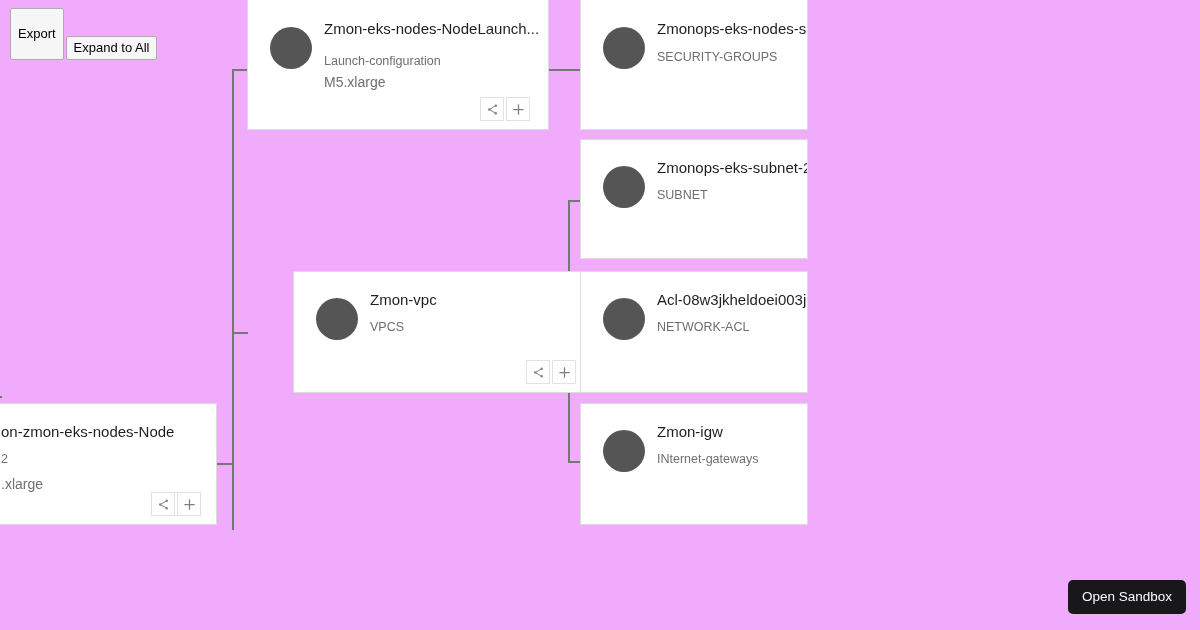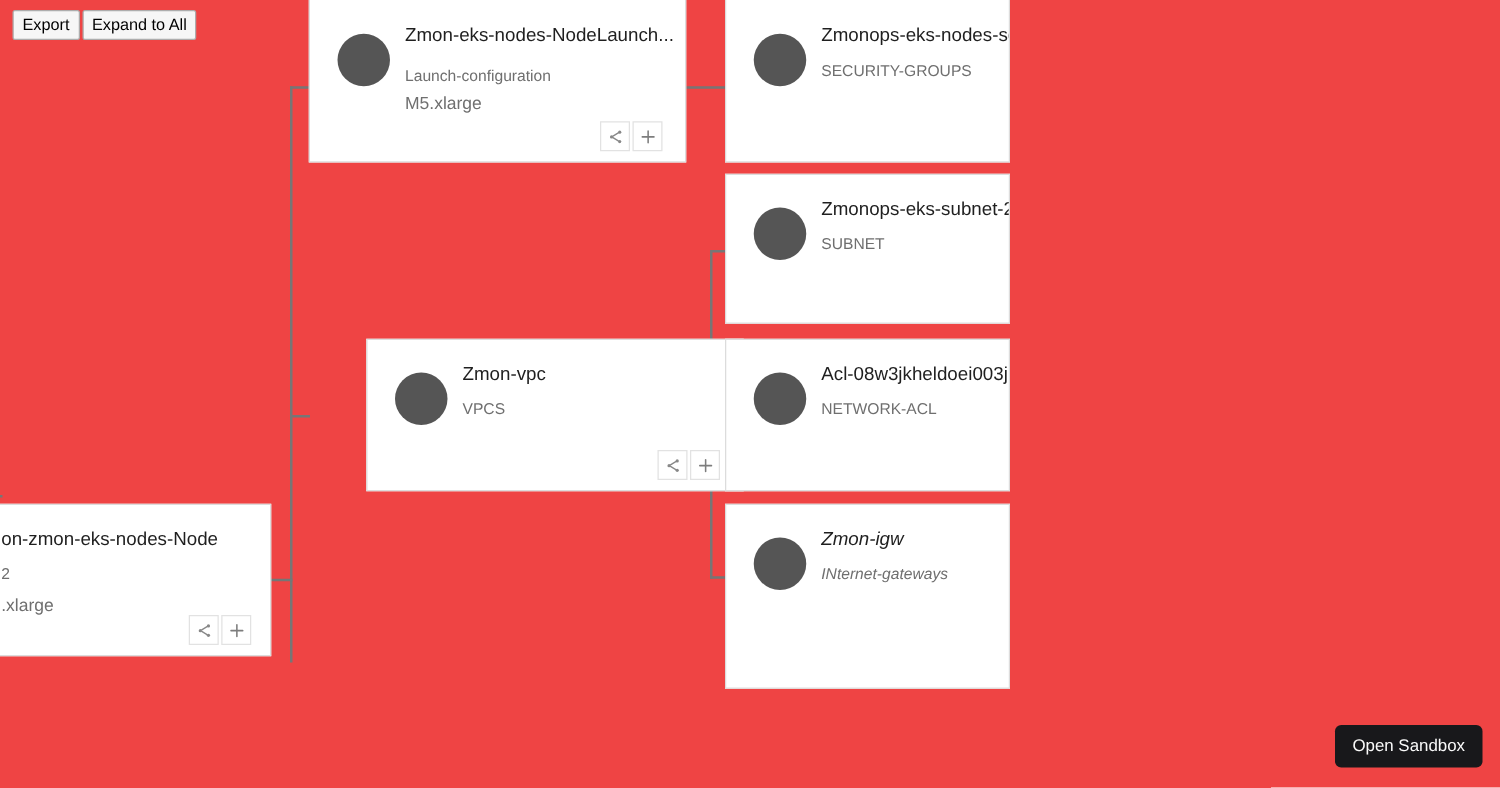--- a/index.html
+++ b/index.html
@@ -3,37 +3,37 @@
 <meta charset="utf-8">
 <style>
   * { box-sizing: border-box; }
   html, body {
     margin: 0; padding: 0;
     width: 1200px; height: 630px;
     background: #ffffff;
     font-family: "Liberation Sans", sans-serif;
     overflow: hidden;
   }
-  #stage { position: relative; width: 1200px; height: 630px; background:#ef4444; }
+  #stage { position: relative; width: 1200px; height: 630px; background:#f0abfc; }
 
   
   .toolbar { position: absolute; left: 10px; top: 8px; display: flex; gap: 0; }
   .tb-btn {
     font-family: "Liberation Sans", sans-serif;
     font-size: 13px;
     line-height: 15px;
     color: #000;
     background: #f6f6f6;
     border: 1px solid #adadad;
     border-radius: 2px;
     padding: 3px 7px 4px 7px;
     cursor: pointer;
     white-space: nowrap;
   }
-  .tb-btn + .tb-btn { margin-left: 2px; }
+  .tb-btn + .tb-btn { margin-left: 2px; margin-top: 28px; }
 
   
   .conn { position: absolute; background: #767676; }
   .conn-v { width: 2px; }
   .conn-h { height: 2px; }
 
   
   .card {
     position: absolute;
     background: #ffffff;
@@ -183,21 +183,21 @@
       </div>
     </div>
   </div>
 
   <div class="card" style="left:580px; top:271px; width:228px; height:122px;padding-left:36px;">
     <div class="avatar" style="top:26px;"></div>
     <div class="ctitle">Acl-08w3jkheldoei003j</div>
     <div class="csub1">NETWORK-ACL</div>
   </div>
 
-  <div class="card" style="left:580px; top:403px; width:228px; height:148px;font-style:italic;">
+  <div class="card" style="left:580px; top:403px; width:228px; height:122px;">
     <div class="avatar" style="top:26px;"></div>
     <div class="ctitle">Zmon-igw</div>
     <div class="csub1">INternet-gateways</div>
   </div>
 
   <div class="card" style="left:-120px; top:403px; width:337px; height:122px;">
 
     <div class="ctitle" style="left:120px;">on-zmon-eks-nodes-Node</div>
     <div class="csub1" style="left:120px;">2</div>
     <div class="csub2" style="left:120px;">.xlarge</div>

